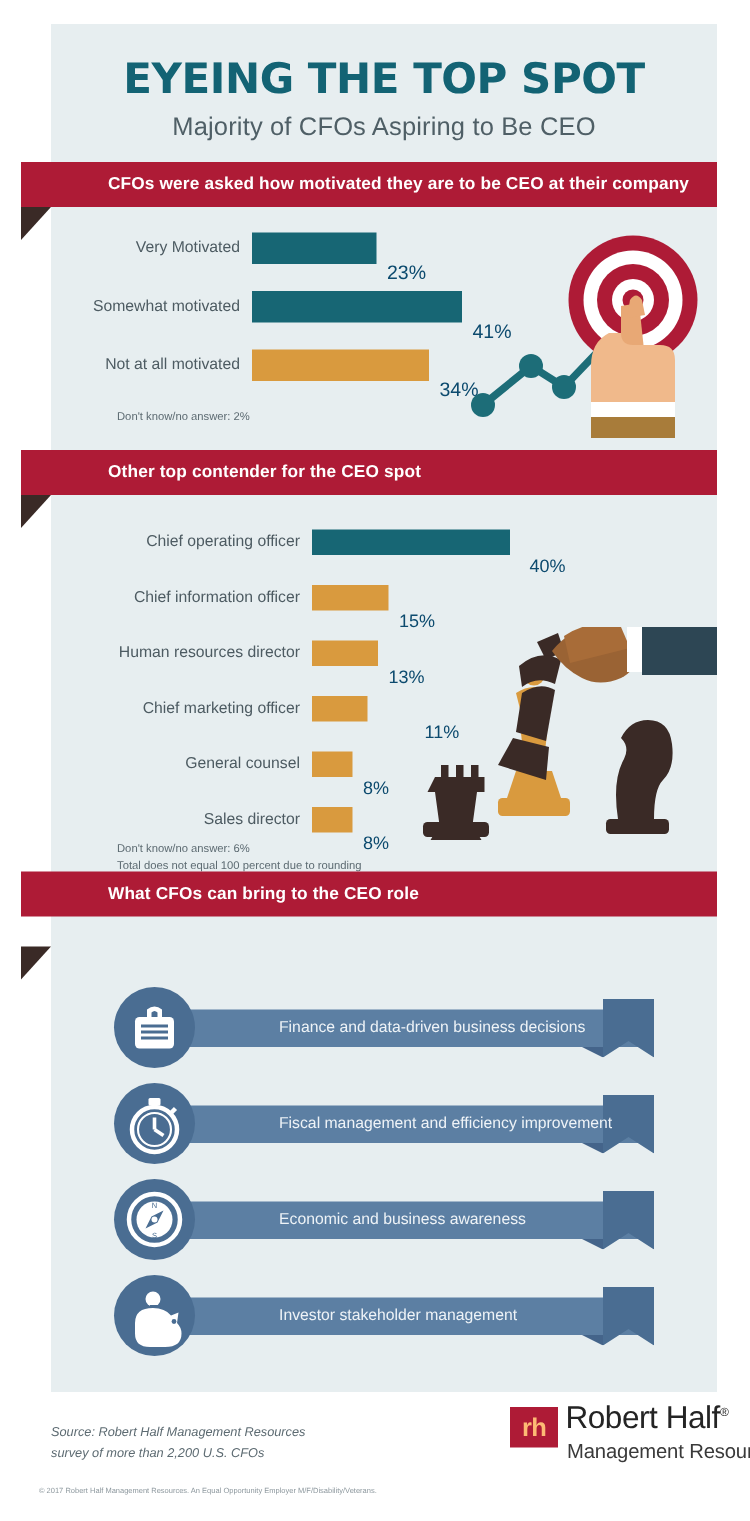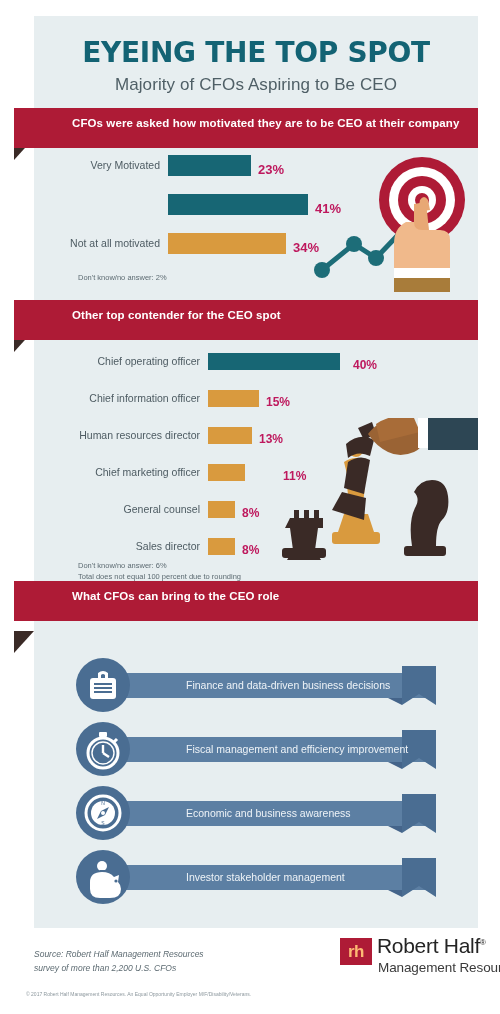--- a/index.html
+++ b/index.html
@@ -50,21 +50,21 @@
     font-weight: normal;
     color: #4f5f66;
     letter-spacing: 0.1px;
   }
 
   
   .banner {
     position: absolute;
     left: 14px;
     width: 464px;
-    height: 40px;
+    height: 30px;
     background: #ae1b36;
     z-index: 6;
   }
   .banner-label {
     position: absolute;
     left: 58px;
     top: 0;
     height: 30px;
     line-height: 30px;
     font-size: 11.5px;
@@ -109,27 +109,27 @@
     white-space: nowrap;
   }
   .bar-fill {
     position: absolute;
     left: 0;
     top: 0;
     height: 22px;
   }
   .bar-value {
     position: absolute;
-    top: 4px;
+    top: 16px;
     height: 22px;
     line-height: 22px;
     padding-left: 7px;
     font-size: 13px;
-    font-weight: bold;
-    color: #be185d;
+    font-weight: normal;
+    color: #0c4a6e;
     white-space: nowrap;
   }
   .footnote {
     position: absolute;
     font-size: 7.5px;
     color: #5d6b72;
     line-height: 1.5;
     white-space: nowrap;
   }
 
@@ -299,20 +299,21 @@
 </div>
 <div class="banner-fold" id="fold1"></div>
 
 <div class="chart" id="chart1">
   <div class="bar-row">
     <span class="bar-label">Very Motivated</span>
     <span class="bar-fill" style="width:83px;background:#176674;"></span>
     <span class="bar-value" style="left:83px;">23%</span>
   </div>
   <div class="bar-row">
+    <span class="bar-label">Somewhat motivated</span>
     <span class="bar-fill" style="width:140px;background:#176674;"></span>
     <span class="bar-value" style="left:140px;">41%</span>
   </div>
   <div class="bar-row">
     <span class="bar-label">Not at all motivated</span>
     <span class="bar-fill" style="width:118px;background:#d99a3e;"></span>
     <span class="bar-value" style="left:118px;">34%</span>
   </div>
 </div>
 <div class="footnote" id="foot1">

